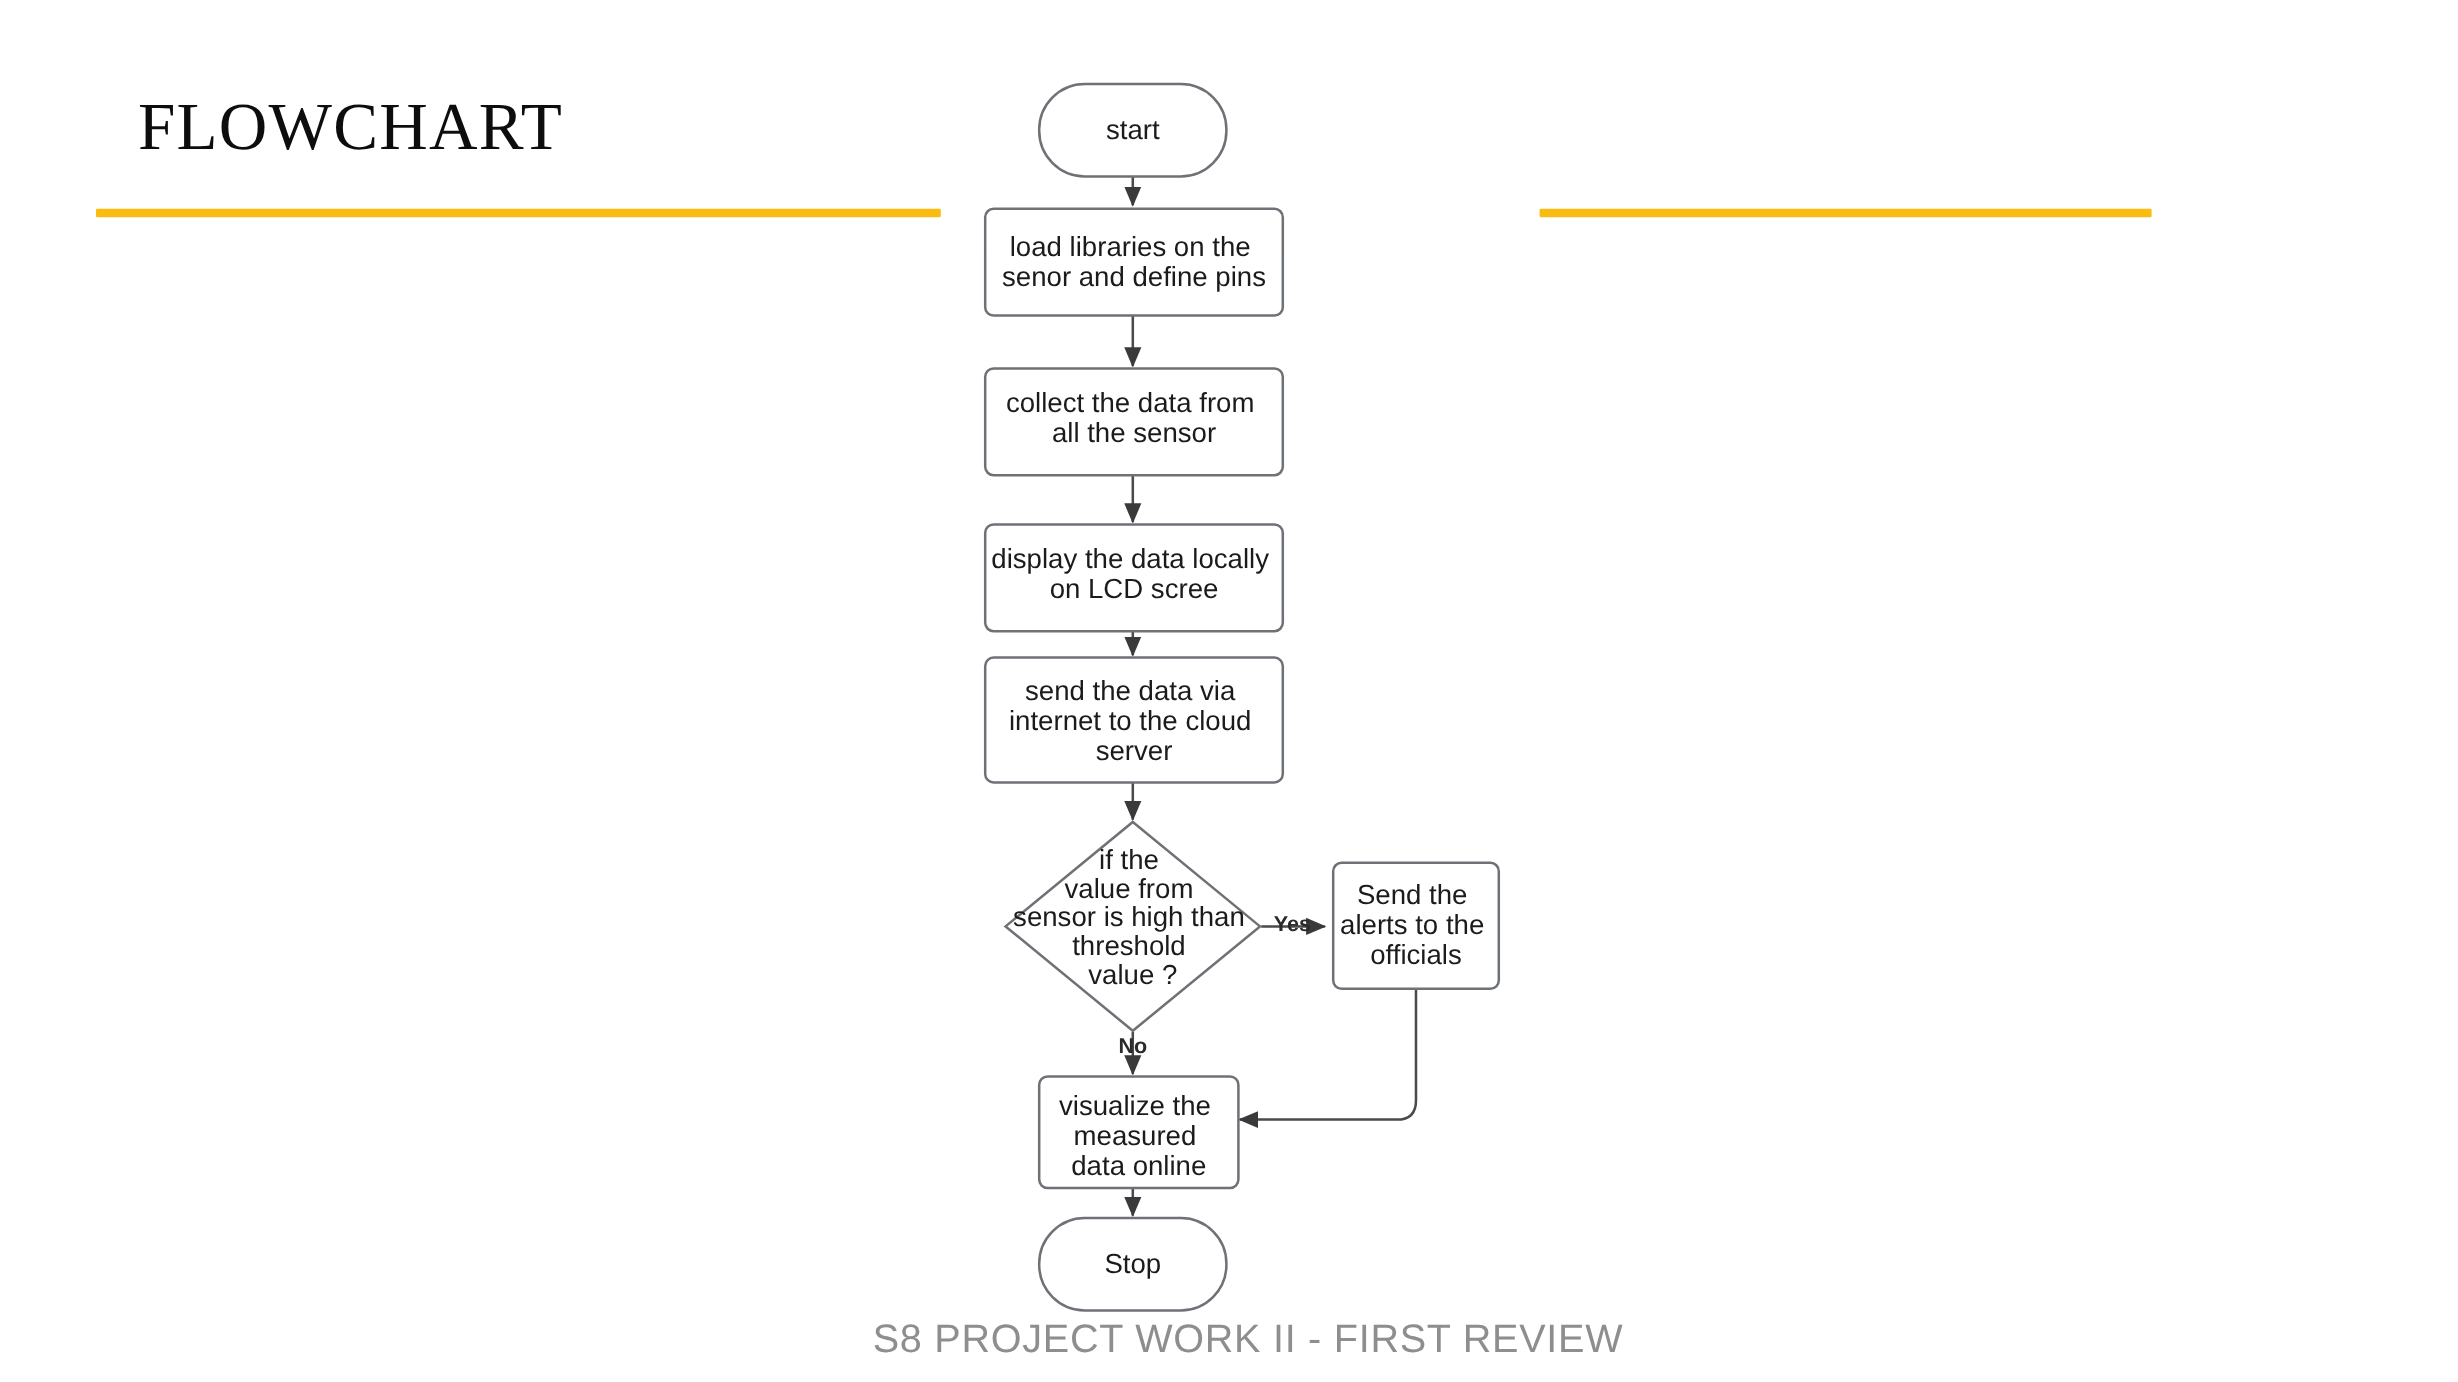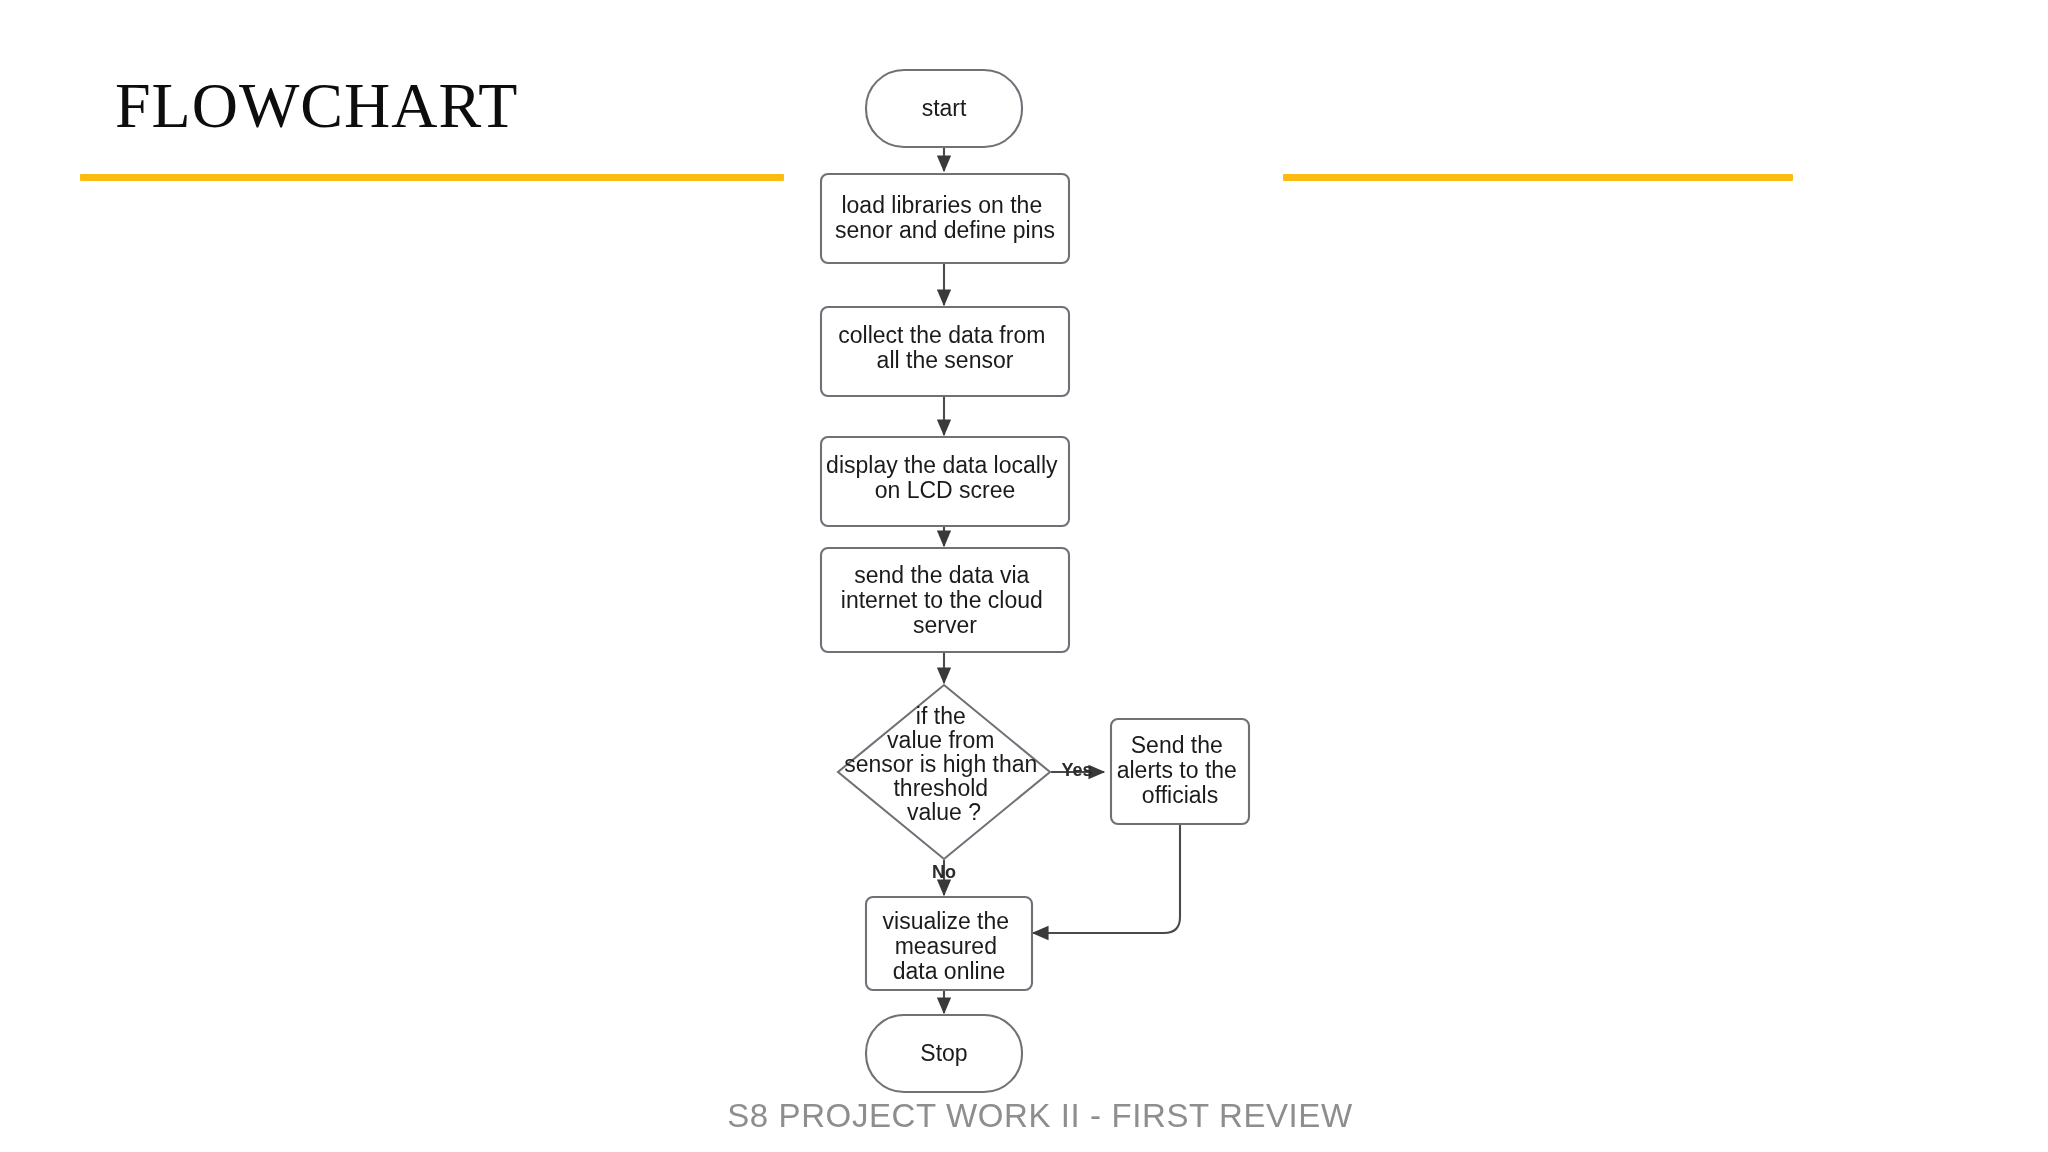--- a/index.html
+++ b/index.html
@@ -15,21 +15,21 @@
     font-family: "Liberation Sans", sans-serif;
     -webkit-font-smoothing: antialiased;
   }
 
   
   #slide-title {
     position: absolute;
     left: 115px;
     top: 62px;
     font-family: "Liberation Serif", serif;
-    font-size: 64px;
+    font-size: 56px;
     line-height: 88px;
     letter-spacing: 1px;
     color: #0d0d0d;
     white-space: nowrap;
     font-weight: 400;
   }
 
   
   .accent-rule {
     position: absolute;

